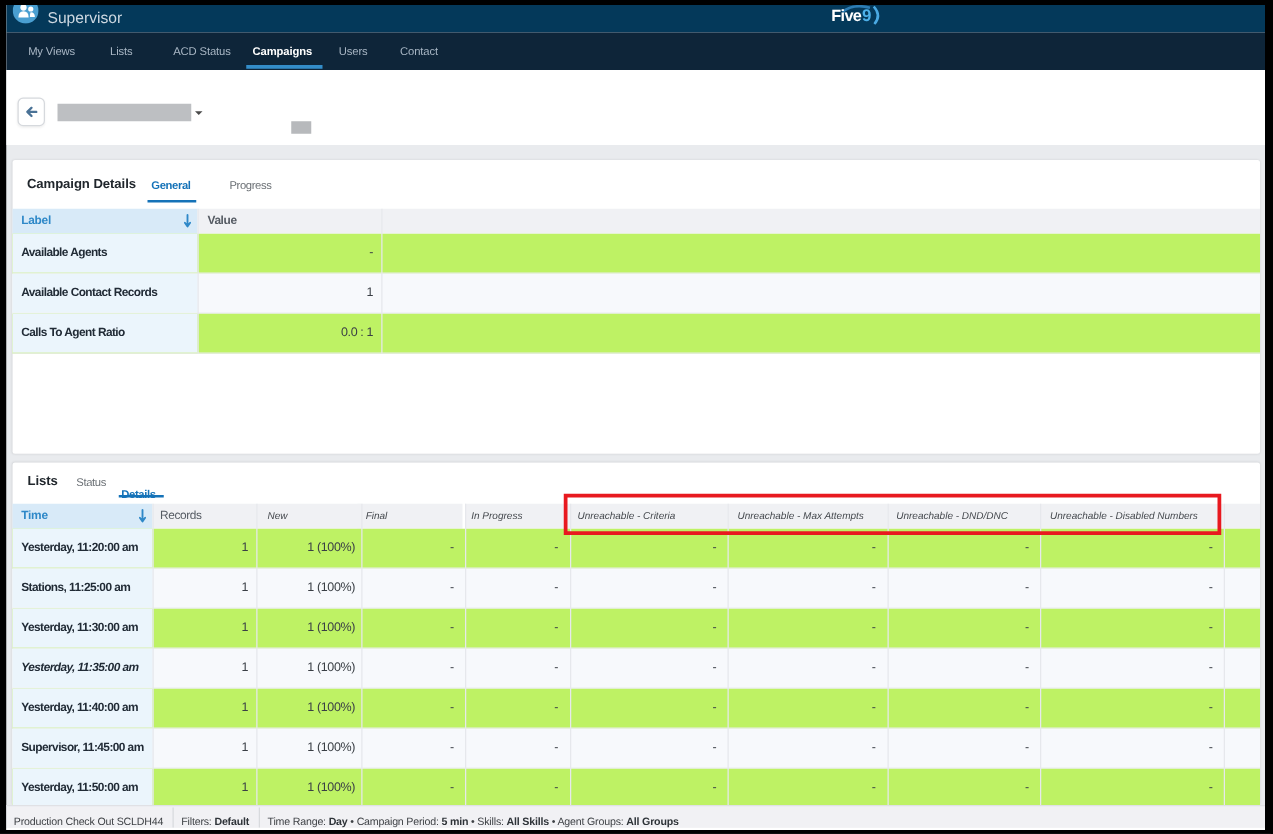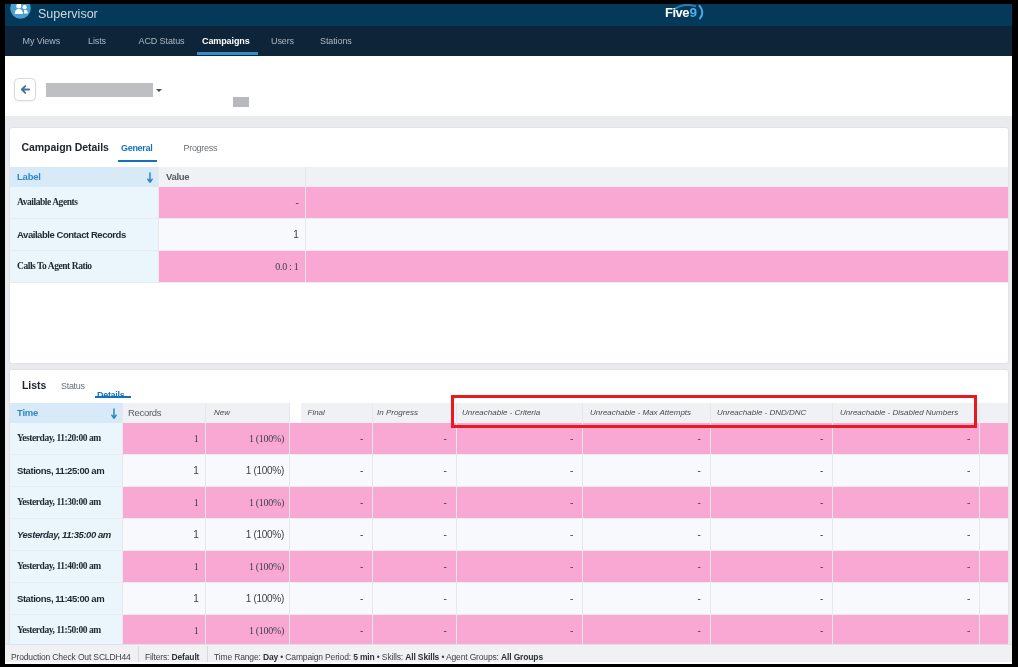--- a/index.html
+++ b/index.html
@@ -37,21 +37,21 @@
 .tabund { position:absolute; height:2.5px; background:#1472b8; }
 
 
 .hcell { position:absolute; height:100%; font-size:9.5px; letter-spacing:-0.3px; line-height:20px; color:#555b63; overflow:hidden; white-space:nowrap; }
 .hblue { background:#d8eaf8; color:#2e88c8; font-weight:bold; letter-spacing:-0.2px; }
 .hgray { background:#f0f1f4; }
 .hital { font-style:italic; font-size:8px; letter-spacing:0; color:#45494e; }
 .sortarr { position:absolute; right:5.5px; top:4px; width:6px; height:12px; }
 .vline { position:absolute; width:1px; background:#e6e8ec; }
 .trow { position:absolute; left:0; width:998px; height:32px; border-bottom:1px solid #e9ebee; }
-.trow.odd { background:#f9a8d4;font-family:Liberation Serif, serif; }
+.trow.odd { background:#bef264; }
 .trow.even { background:#f7f9fc; }
 .lockcell { position:absolute; left:0; top:0; height:100%; background:#ebf5fc; font-size:9.5px; letter-spacing:-0.45px; font-weight:bold; color:#212b36; line-height:31px; padding-left:7px; white-space:nowrap; }
 .val { position:absolute; top:0; height:100%; font-size:10px; letter-spacing:-0.3px; color:#3a3f45; line-height:31px; text-align:right; padding-right:8px; }
 
 
 #redbox { position:absolute; left:446px; top:391px; width:526px; height:33px; border:3px solid #e8191f; z-index:50; }
 
 
 #footer { position:absolute; left:0; top:639.5px; width:1007px; height:18px; background:#f1f1f4; border-top:1px solid #e0e1e5; font-size:8.5px; letter-spacing:-0.15px; color:#3f4246; }
 #botstrip { position:absolute; left:0; top:657.5px; width:1007px; height:2px; background:#fff; }
@@ -81,21 +81,21 @@
         <text x="25.5" y="15.2" font-family="Liberation Sans,sans-serif" font-size="13.5px" font-weight="bold" fill="#4db0e8">9</text>
       </svg>
     </div>
   </div>
   <div id="navbar">
     <div class="navtab" style="left:17.5px;">My Views</div>
     <div class="navtab" style="left:83px;">Lists</div>
     <div class="navtab" style="left:133.5px;">ACD Status</div>
     <div class="navtab active" style="left:197px;">Campaigns</div>
     <div class="navtab" style="left:266px;">Users</div>
-    <div class="navtab" style="left:315px;">Stations</div>
+    <div class="navtab" style="left:315px;">Contact</div>
     <div id="campund"></div>
   </div>
   <div id="toolbar">
     <div id="backbtn"><svg width="10" height="9" viewBox="0 0 10 9" style="margin-top:6px;">
           <path d="M9.2 4.5 L2.4 4.5 M5.2 1.2 L1.9 4.5 L5.2 7.8" fill="none" stroke="#4a7296" stroke-width="1.9" stroke-linecap="round" stroke-linejoin="round"></path>
         </svg></div>
     <div id="redact1"></div>
     <div id="caret1"></div>
   </div>
   <div id="redact2" style="z-index:20;"></div>
@@ -134,21 +134,21 @@
     <div class="tab" style="left:51px; top:11px;">Status</div>
     <div class="tab active" style="left:87px; top:20px;">Details</div>
     <div class="tabund" style="left:84.5px; top:25.7px; width:36px;"></div>
 
     <div class="abs" style="left:0; top:33px; width:998px; height:20px;">
       <div class="hcell hblue" style="left:0; width:112px; padding-left:7px;">Time<span class="sortarr"><svg width="6" height="12" viewBox="0 0 6 12">
               <path d="M3 1 V9.6 M0.9 7.2 L3 10.2 L5.1 7.2" stroke="#2e88c8" stroke-width="1.5" fill="none" stroke-linecap="round" stroke-linejoin="round"></path>
             </svg></span></div>
       <div class="hcell hgray" style="left:112px; width:83px; padding-left:6px;">Records</div>
       <div class="hcell hgray hital" style="left:195px; width:83.5px; padding-left:9px;">New</div>
-      <div class="hcell hgray hital" style="left:291px; width:83.5px; padding-left:6.5px;">Final</div>
+      <div class="hcell hgray hital" style="left:276px; width:83.5px; padding-left:6.5px;">Final</div>
       <div class="hcell hgray hital" style="left:362px; width:83.5px; padding-left:5px;">In Progress</div>
       <div class="hcell hgray hital" style="left:445.5px; width:126.5px; padding-left:6.5px;">Unreachable - Criteria</div>
       <div class="hcell hgray hital" style="left:572px; width:127.5px; padding-left:8px;">Unreachable - Max Attempts</div>
       <div class="hcell hgray hital" style="left:699.5px; width:122.5px; padding-left:7.5px;">Unreachable - DND/DNC</div>
       <div class="hcell hgray hital" style="left:822px; width:147px; padding-left:8px;">Unreachable - Disabled Numbers</div>
       <div class="hcell hgray" style="left:969px; width:29px;"></div>
     </div>
 
     <div class="trow odd" style="top:53px;">
       <div class="lockcell" style="width:112px;">Yesterday, 11:20:00 am</div>
@@ -199,21 +199,21 @@
       <div class="val" style="left:112px; width:83px; padding-right:6.5px;">1</div>
       <div class="val" style="left:195px; width:83.5px; padding-right:4.5px;">1 (100%)</div>
       <div class="val" style="left:278.5px; width:83.5px; padding-right:9px;">-</div>
       <div class="val" style="left:362px; width:83.5px; padding-right:9px;">-</div>
       <div class="val" style="left:445.5px; width:126.5px; padding-right:9px;">-</div>
       <div class="val" style="left:572px; width:127.5px; padding-right:9px;">-</div>
       <div class="val" style="left:699.5px; width:122.5px; padding-right:9px;">-</div>
       <div class="val" style="left:822px; width:147px; padding-right:9px;">-</div>
     </div>
     <div class="trow even" style="top:213px;">
-      <div class="lockcell" style="width:112px;">Stations, 11:45:00 am</div>
+      <div class="lockcell" style="width:112px;">Supervisor, 11:45:00 am</div>
       <div class="val" style="left:112px; width:83px; padding-right:6.5px;">1</div>
       <div class="val" style="left:195px; width:83.5px; padding-right:4.5px;">1 (100%)</div>
       <div class="val" style="left:278.5px; width:83.5px; padding-right:9px;">-</div>
       <div class="val" style="left:362px; width:83.5px; padding-right:9px;">-</div>
       <div class="val" style="left:445.5px; width:126.5px; padding-right:9px;">-</div>
       <div class="val" style="left:572px; width:127.5px; padding-right:9px;">-</div>
       <div class="val" style="left:699.5px; width:122.5px; padding-right:9px;">-</div>
       <div class="val" style="left:822px; width:147px; padding-right:9px;">-</div>
     </div>
     <div class="trow odd" style="top:245px; height:28.5px; border-bottom:none;padding-left:28px;">

